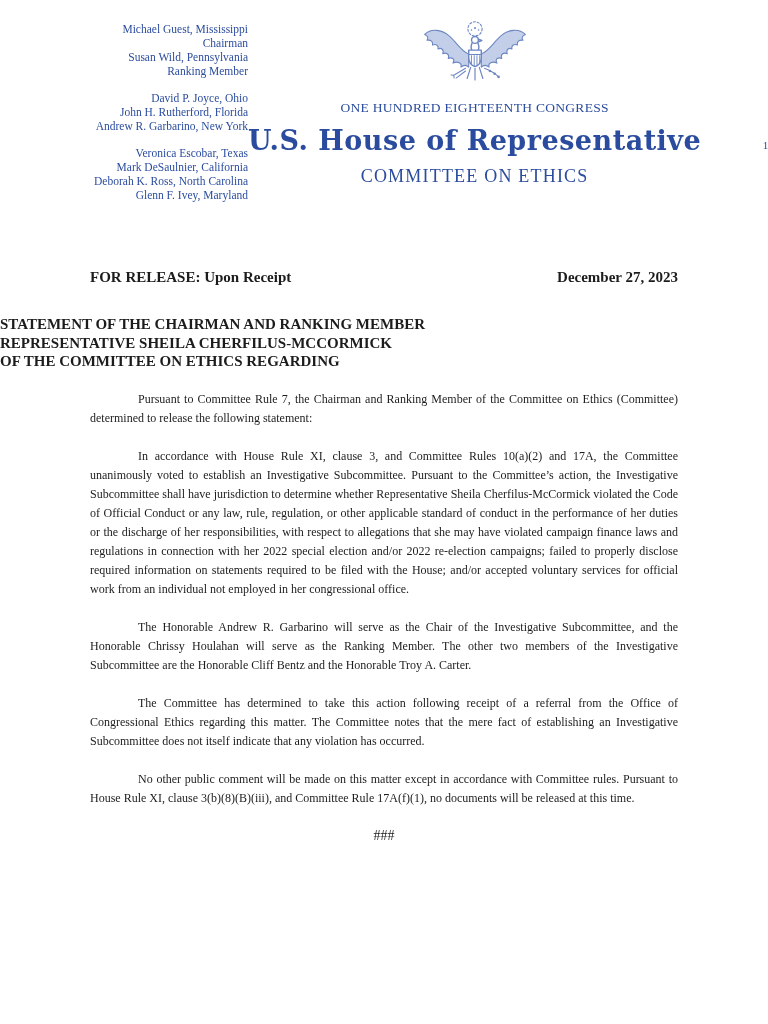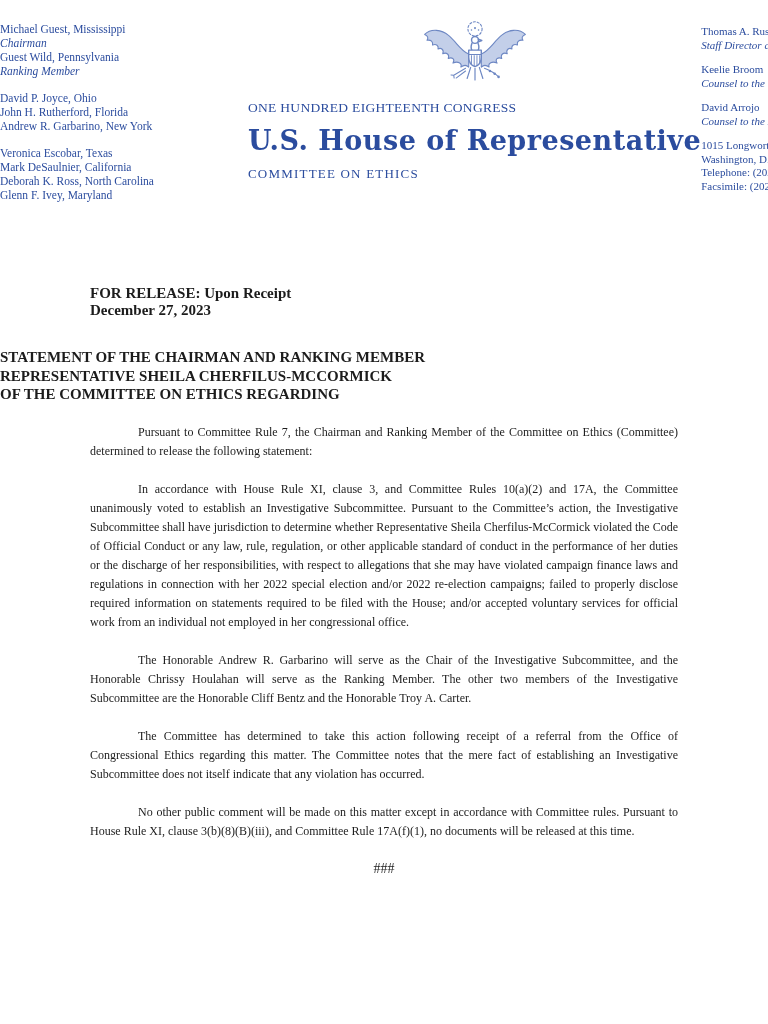--- a/index.html
+++ b/index.html
@@ -13,47 +13,46 @@
     color: #1c1c1c;
     overflow: hidden;
   }
   
   .letterhead {
     display: grid;
     grid-template-columns: 248px 1fr 238px;
     padding-top: 18px;
     align-items: start;
   }
-  .lh-col { color: #2b4c9e; text-align: left; }
+  .lh-col { color: #2b4c9e; text-align: right; }
   .lh-left  { font-size: 11.5px; line-height: 14px; padding-top: 4px; }
   .lh-right { font-size: 11px;   line-height: 13.5px; padding-top: 7px; }
   .lh-group { margin-bottom: 13px; }
   .lh-right .lh-group { margin-bottom: 11px; }
   .lh-line { display: block; }
-  .it { font-style: italic; }
-  .lh-center { text-align: left; color: #2b4c9e; }
+  .it { }
+  .lh-center { text-align: center; color: #2b4c9e; }
   .seal { display: block; margin: 0 auto 2px auto; }
   .congress-line { font-size: 13.5px; letter-spacing: 0.3px; margin-top: 2px; }
   .house-line {
     font-size: 27px;
     font-weight: bold;
     font-family: "DejaVu Serif", serif;
     letter-spacing: 0.5px;
     margin-top: 9px;
     white-space: nowrap;
   }
-  .committee-line { font-size: 13px; letter-spacing: 1.2px; margin-top: 10px; }
+  .committee-line { font-size: 18px; letter-spacing: 1.2px; margin-top: 10px; }
   
   .release-row {
     display: flex;
     justify-content: space-between;
-    margin: 70px 90px 0 90px;
+    margin: 54px 90px 0 90px;
     font-weight: bold;
     font-size: 15px;
-    flex-direction: column;
   }
   
   .statement-title {
     margin-top: 29px;
     font-weight: bold;
     font-size: 15px;
     line-height: 18.5px;
   }
   
   .body-text { margin: 5px 90px 0 90px; }
@@ -74,21 +73,21 @@
 <body>
 
 <div class="page">
 
   <header class="letterhead">
 
     <div class="lh-col lh-left">
       <div class="lh-group">
         <span class="lh-line">Michael Guest, Mississippi</span>
         <span class="lh-line it">Chairman</span>
-        <span class="lh-line">Guest Wild, Pennsylvania</span>
+        <span class="lh-line">Susan Wild, Pennsylvania</span>
         <span class="lh-line it">Ranking Member</span>
       </div>
       <div class="lh-group">
         <span class="lh-line">David P. Joyce, Ohio</span>
         <span class="lh-line">John H. Rutherford, Florida</span>
         <span class="lh-line">Andrew R. Garbarino, New York</span>
       </div>
       <div class="lh-group">
         <span class="lh-line">Veronica Escobar, Texas</span>
         <span class="lh-line">Mark DeSaulnier, California</span>

